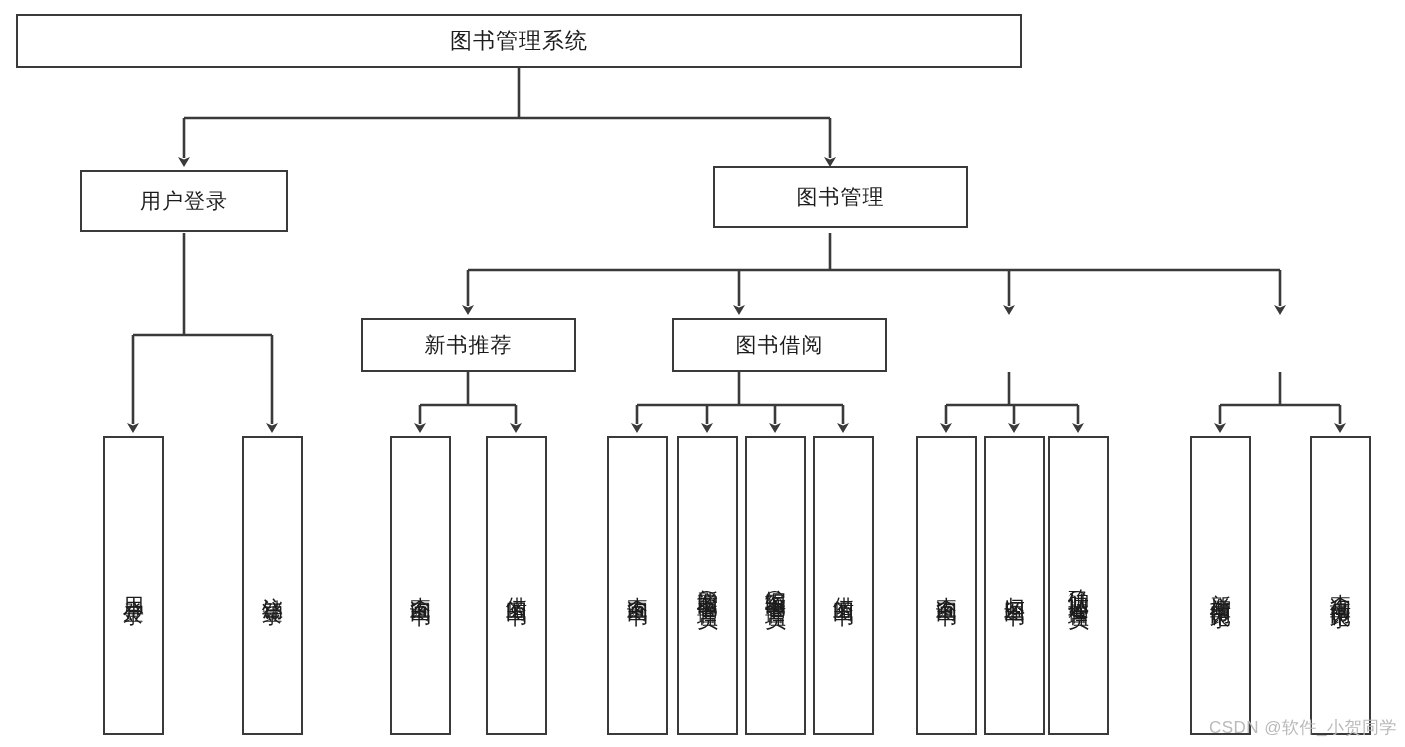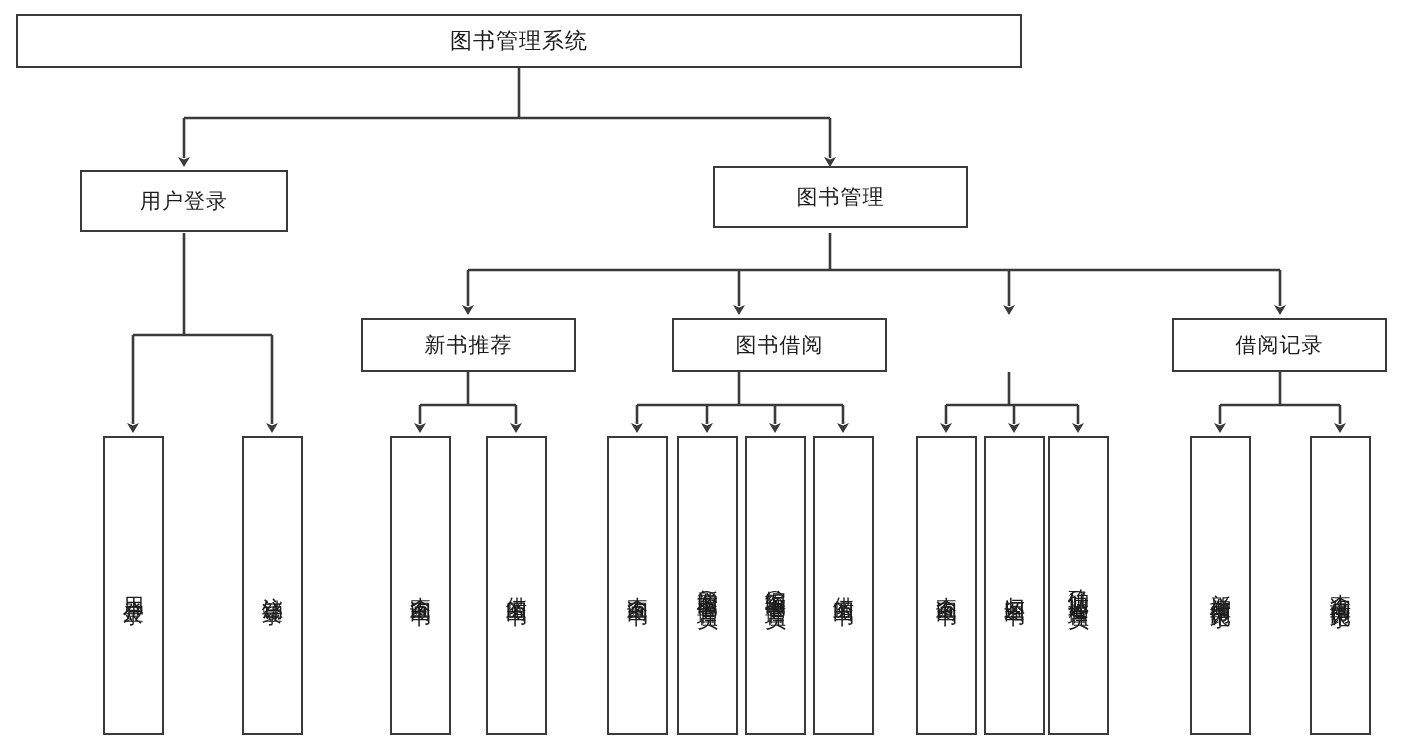--- a/index.html
+++ b/index.html
@@ -123,34 +123,34 @@
     </g>
   </svg>
 
   <div class="node horiz root" style="left:16px; top:14px; width:1006px; height:54px;">图书管理系统</div>
 
   <div class="node horiz" style="left:80px; top:170px; width:208px; height:62px;">用户登录</div>
   <div class="node horiz" style="left:713px; top:166px; width:255px; height:62px;">图书管理</div>
 
   <div class="node horiz" style="left:361px; top:318px; width:215px; height:54px;">新书推荐</div>
   <div class="node horiz" style="left:632px; top:318px; width:215px; height:54px;margin-left:40px;">图书借阅</div>
-  <div class="node horiz" style="left:1172px; top:318px; width:215px; height:54px;">借阅记录</div>
 
   <div class="node vert" style="left:103px; top:436px; width:61px; height:299px;">用户登录</div>
   <div class="node vert" style="left:242px; top:436px; width:61px; height:299px;">注销登录</div>
 
   <div class="node vert" style="left:390px; top:436px; width:61px; height:299px;">查询图书</div>
   <div class="node vert" style="left:486px; top:436px; width:61px; height:299px;">借阅图书</div>
 
   <div class="node vert" style="left:607px; top:436px; width:61px; height:299px;">查询图书</div>
   <div class="node vert" style="left:677px; top:436px; width:61px; height:299px;">新增图书（管理员）</div>
   <div class="node vert" style="left:745px; top:436px; width:61px; height:299px;">编辑图书（管理员）</div>
   <div class="node vert" style="left:813px; top:436px; width:61px; height:299px;">借阅图书</div>
 
   <div class="node vert" style="left:916px; top:436px; width:61px; height:299px;">查询图书</div>
   <div class="node vert" style="left:984px; top:436px; width:61px; height:299px;">归还图书</div>
   <div class="node vert" style="left:1048px; top:436px; width:61px; height:299px;">确认归还（管理员）</div>
 
   <div class="node vert" style="left:1190px; top:436px; width:61px; height:299px;">新增借阅记录</div>
   <div class="node vert" style="left:1310px; top:436px; width:61px; height:299px;">查询借阅记录</div>
 
+  <div class="watermark">CSDN @软件_小贺同学</div>
 
 </div>
 
 </body></html>

